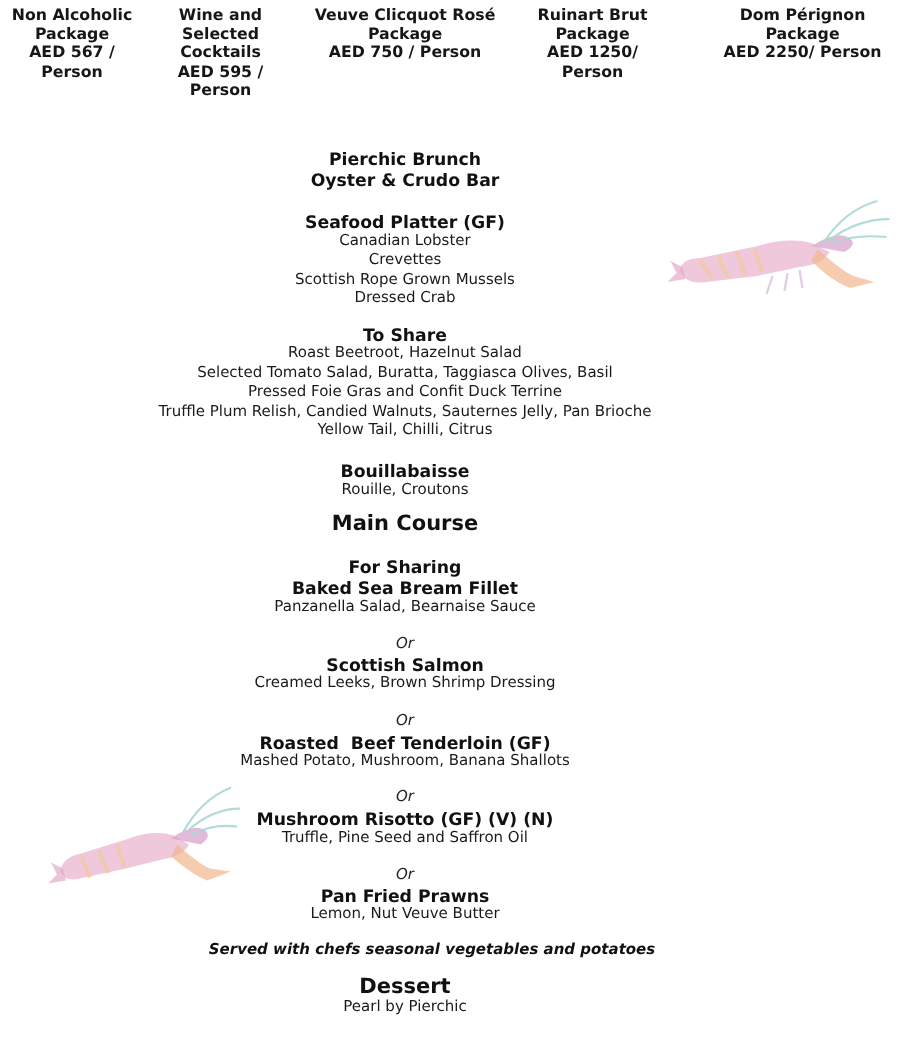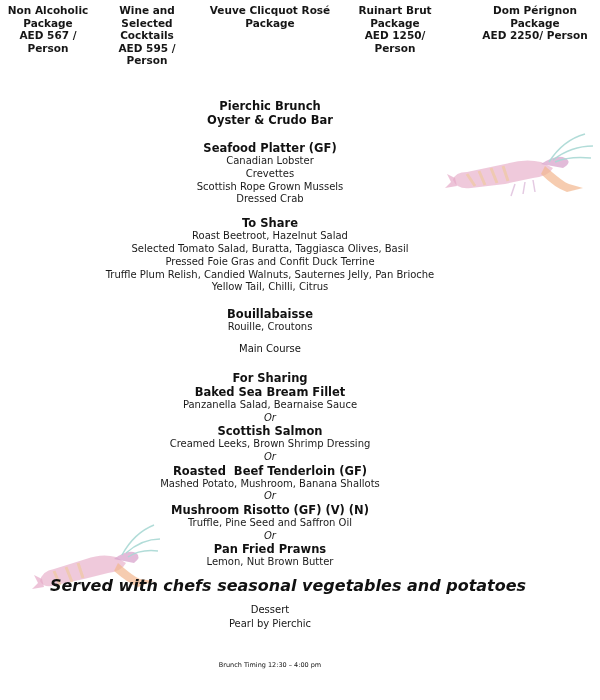--- a/index.html
+++ b/index.html
@@ -18,23 +18,23 @@
     .pkg-1 { left: 102px; width: 90px; }
     .pkg-2 { left: 200px; width: 140px; }
     .pkg-3 { left: 350px; width: 90px; }
     .pkg-4 { left: 470px; width: 130px; }
 
     .menu {
       position: absolute; top: 99px; left: 0; width: 540px; text-align: center;
     }
     .h { font-weight: bold; font-size: 11.5px; line-height: 14px; color: #111; }
     .d { font-size: 10px; line-height: 12.8px; color: #1a1a1a; }
-    .or { font-style: italic; font-size: 10px; line-height: 12.5px; color: #222; }
-    .big { font-weight: normal; font-size: 10px; line-height: 16px; color: #111; }
-    .served { font-style: italic; font-weight: bold; font-size: 16px; line-height: 13px; color: #111; margin-left: 36px; }
+    .or { font-style: italic; font-size: 10px; line-height: 12.5px; color: #222; margin-top: 12px; }
+    .big { font-weight: bold; font-size: 14px; line-height: 16px; color: #111; }
+    .served { font-style: italic; font-weight: bold; font-size: 10px; line-height: 13px; color: #111; margin-left: 36px; }
     .foot { font-size: 6.5px; line-height: 8px; color: #111; }
 
     .lobster { position: absolute; }
     .lobster-1 { left: 445px; top: 128px; width: 150px; height: 75px; }
     .lobster-2 { left: 30px; top: 515px; width: 130px; height: 80px; }
   </style>
 </head>
 <body>
 
 <div class="packages">
@@ -47,20 +47,21 @@
   <div class="pkg pkg-1">
     <span class="line">Wine and</span>
     <span class="line">Selected</span>
     <span class="line">Cocktails</span>
     <span class="line">AED 595 /</span>
     <span class="line">Person</span>
   </div>
   <div class="pkg pkg-2">
     <span class="line">Veuve Clicquot Rosé</span>
     <span class="line">Package</span>
+    <span class="line">AED 750 / Person</span>
   </div>
   <div class="pkg pkg-3">
     <span class="line">Ruinart Brut</span>
     <span class="line">Package</span>
     <span class="line">AED 1250/</span>
     <span class="line">Person</span>
   </div>
   <div class="pkg pkg-4">
     <span class="line">Dom Pérignon</span>
     <span class="line">Package</span>
@@ -121,21 +122,21 @@
   <div class="h">Scottish Salmon</div>
   <div class="d">Creamed Leeks, Brown Shrimp Dressing</div>
   <div class="or">Or</div>
   <div class="h" style="white-space:pre">Roasted  Beef Tenderloin (GF)</div>
   <div class="d">Mashed Potato, Mushroom, Banana Shallots</div>
   <div class="or">Or</div>
   <div class="h">Mushroom Risotto (GF) (V) (N)</div>
   <div class="d">Truffle, Pine Seed and Saffron Oil</div>
   <div class="or">Or</div>
   <div class="h">Pan Fried Prawns</div>
-  <div class="d">Lemon, Nut Brown Butter</div>
+  <div class="d">Lemon, Nut Veuve Butter</div>
 
   <div style="height:10px"></div>
   <div class="served">Served with chefs seasonal vegetables and potatoes</div>
 
   <div style="height:10px"></div>
   <div class="big">Dessert</div>
   <div class="d">Pearl by Pierchic</div>
 
   <div style="height:30px"></div>
   <div class="foot">Brunch Timing 12:30 – 4:00 pm</div>

